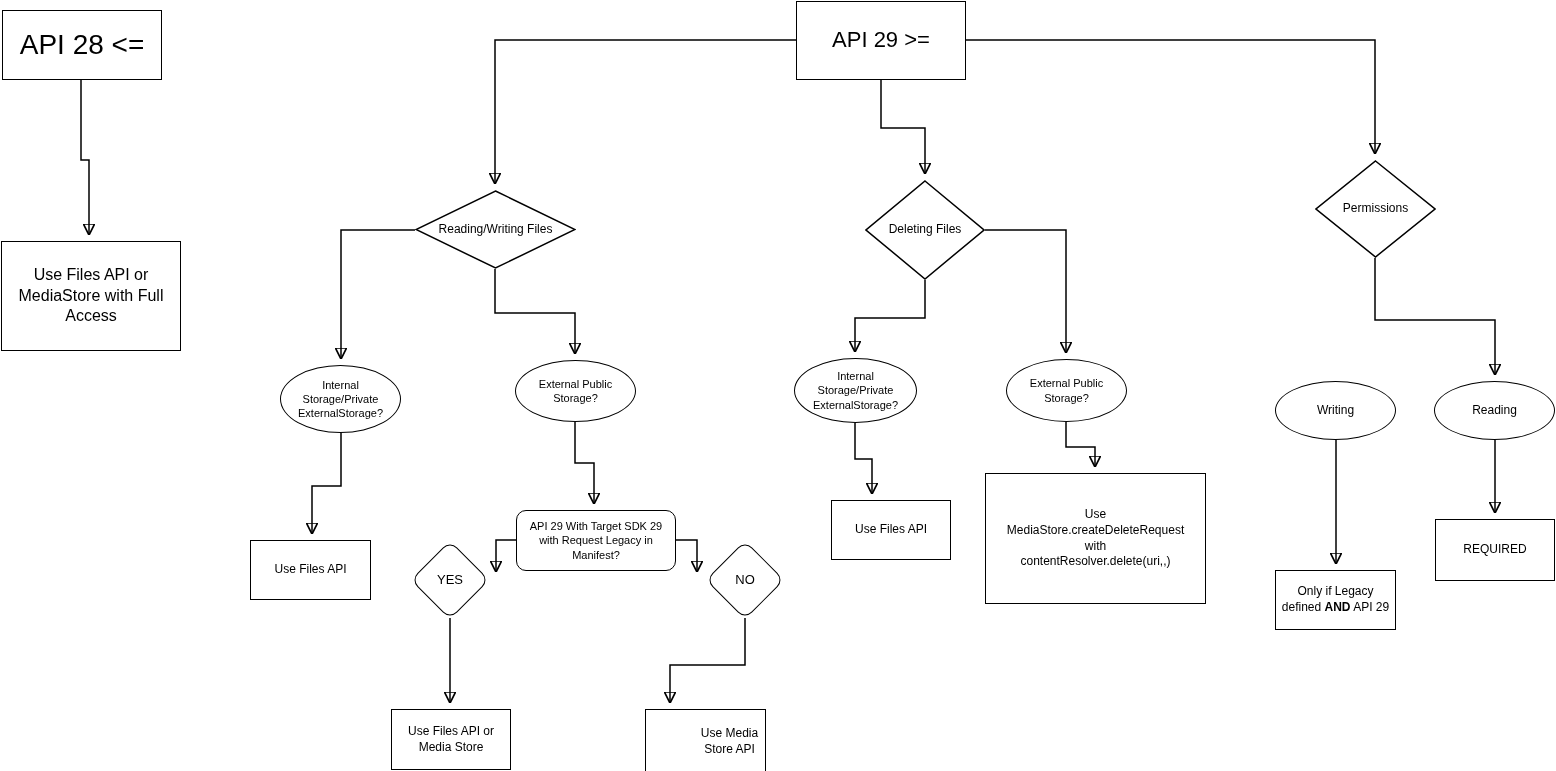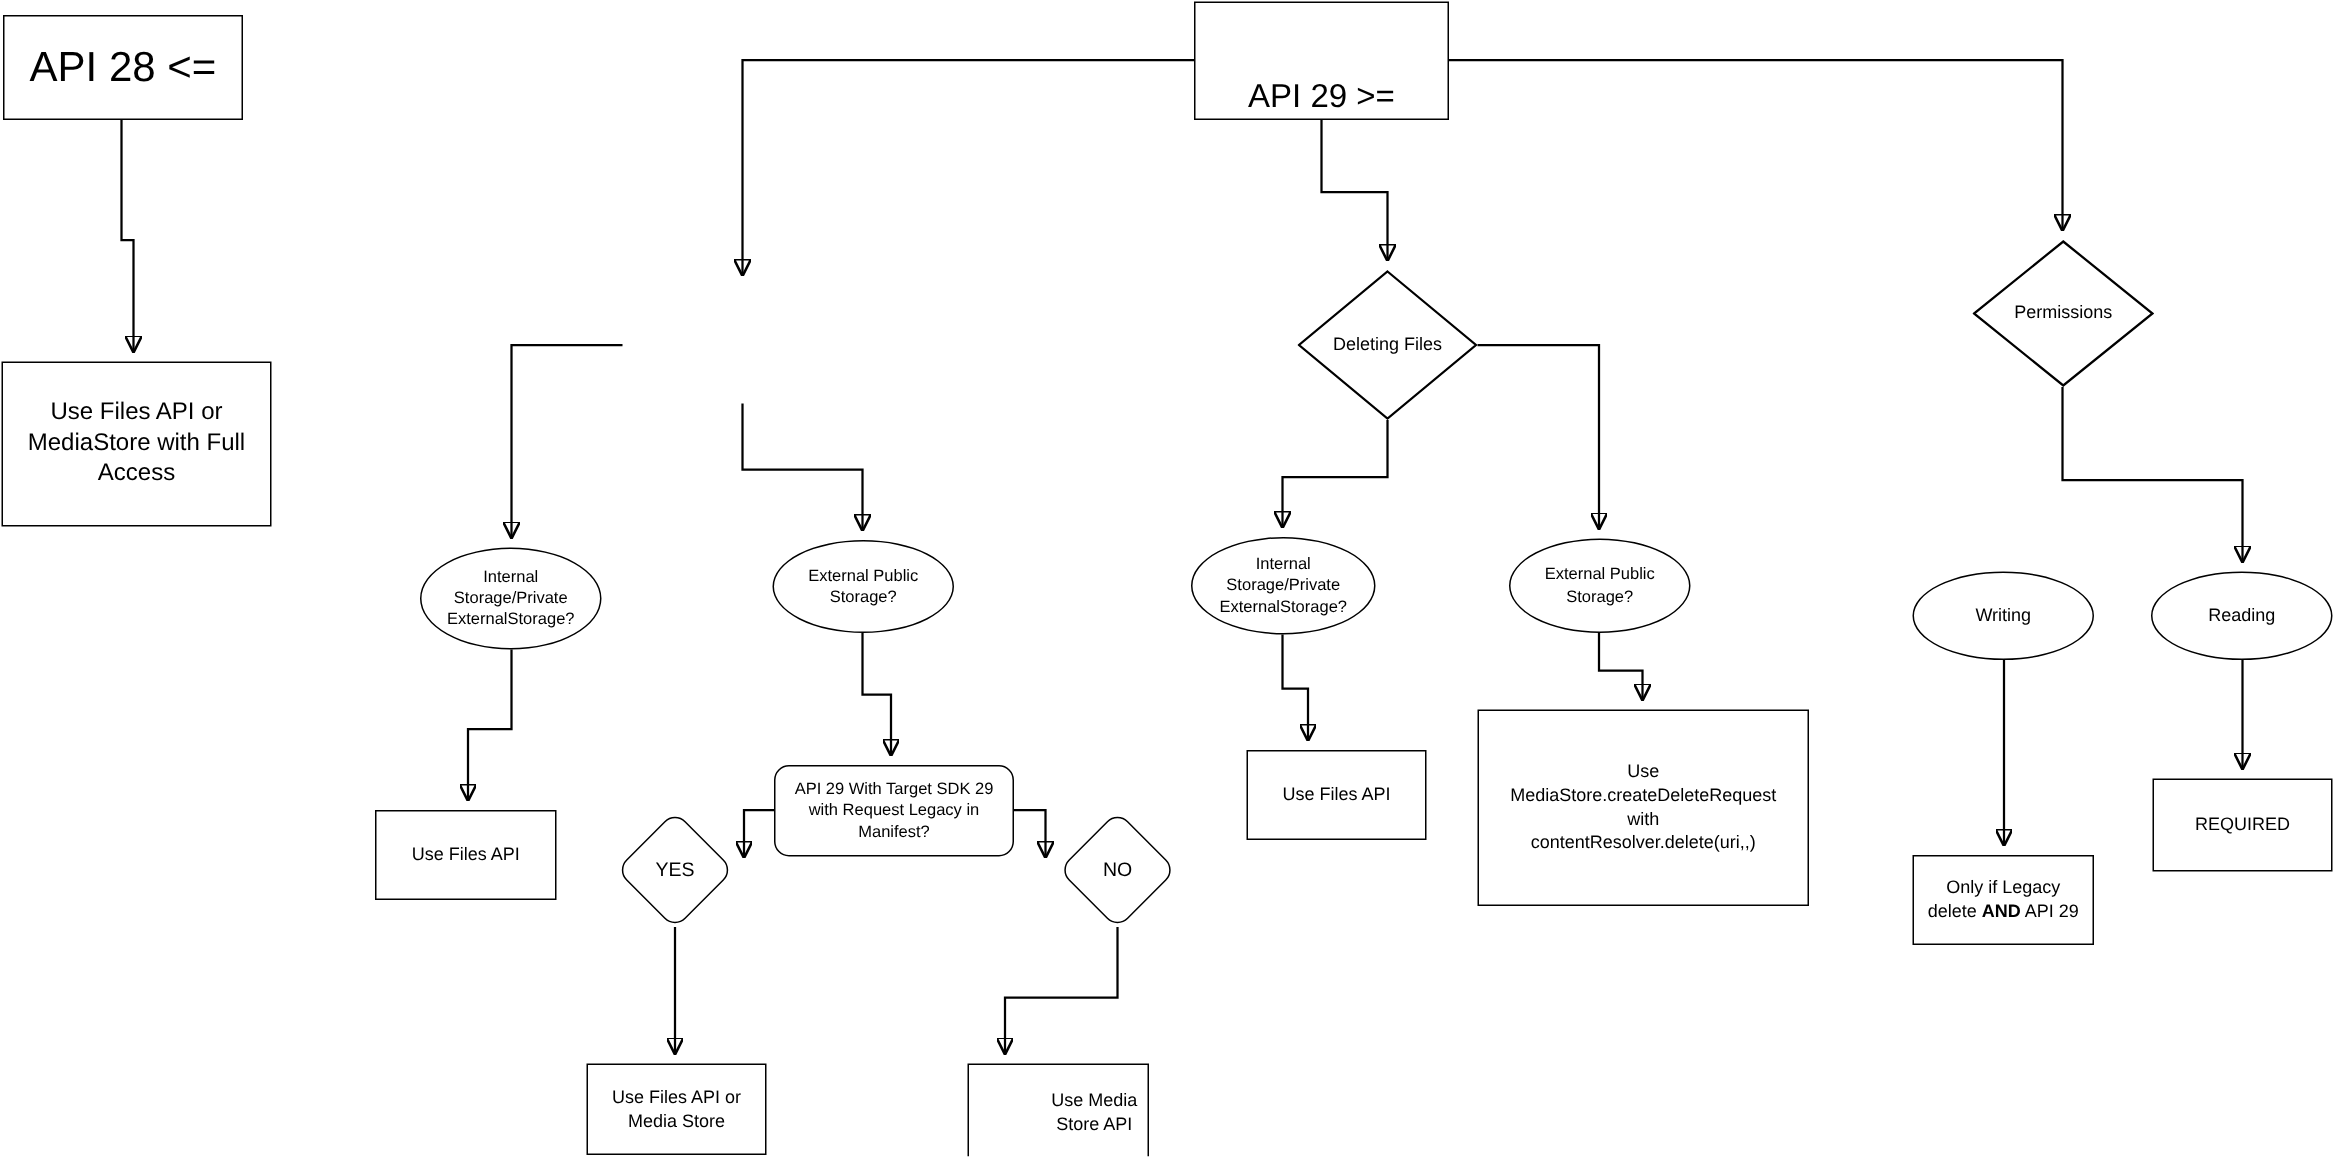--- a/index.html
+++ b/index.html
@@ -74,24 +74,30 @@
   <div class="node rect fs20" style="left:2px;top:10px;width:160px;height:70px;">
     <span class="label">API 28 &lt;=</span>
   </div>
 
   <div class="node rect fs16" style="left:1px;top:241px;width:180px;height:110px;">
     <span class="label">Use Files API or
 MediaStore with Full
 Access</span>
   </div>
 
-  <div class="node rect fs22" style="left:796px;top:1px;width:170px;height:79px;align-items:flex-end;">
+  <div class="node rect fs22" style="left:796px;top:1px;width:170px;height:79px;">
     <span class="label">API 29 &gt;=</span>
   </div>
 
+  <div class="node diamond fs12" style="left:415px;top:190px;width:161px;height:79px;">
+    <svg width="161" height="79">
+      <polygon points="80.5,1 160,39.5 80.5,78 1,39.5" fill="#fff" stroke="#000" stroke-width="1.5"></polygon>
+    </svg>
+    <span class="label">Reading/Writing Files</span>
+  </div>
 
   <div class="node diamond fs12" style="left:865px;top:180px;width:120px;height:100px;">
     <svg width="120" height="100">
       <polygon points="60,1 119,50 60,99 1,50" fill="#fff" stroke="#000" stroke-width="1.5"></polygon>
     </svg>
     <span class="label">Deleting Files</span>
   </div>
 
   <div class="node diamond fs12" style="left:1315px;top:160px;width:121px;height:98px;text-align:center;">
     <svg width="121" height="98">
@@ -166,21 +172,21 @@
     <span class="label">Writing</span>
   </div>
 
   <div class="node ellipse fs12" style="left:1434px;top:381px;width:121px;height:59px;">
     <span class="label">Reading</span>
   </div>
 
   <div class="node rect fs12" style="left:1275px;top:570px;width:121px;height:60px;">
     <span class="label-plain">
       <span>Only if Legacy</span><br>
-      <span>delete </span><b>AND</b><span> API 29</span>
+      <span>defined </span><b>AND</b><span> API 29</span>
     </span>
   </div>
 
   <div class="node rect fs12" style="left:1435px;top:519px;width:120px;height:62px;">
     <span class="label">REQUIRED</span>
   </div>
 
 </div>
 
 </body></html>

